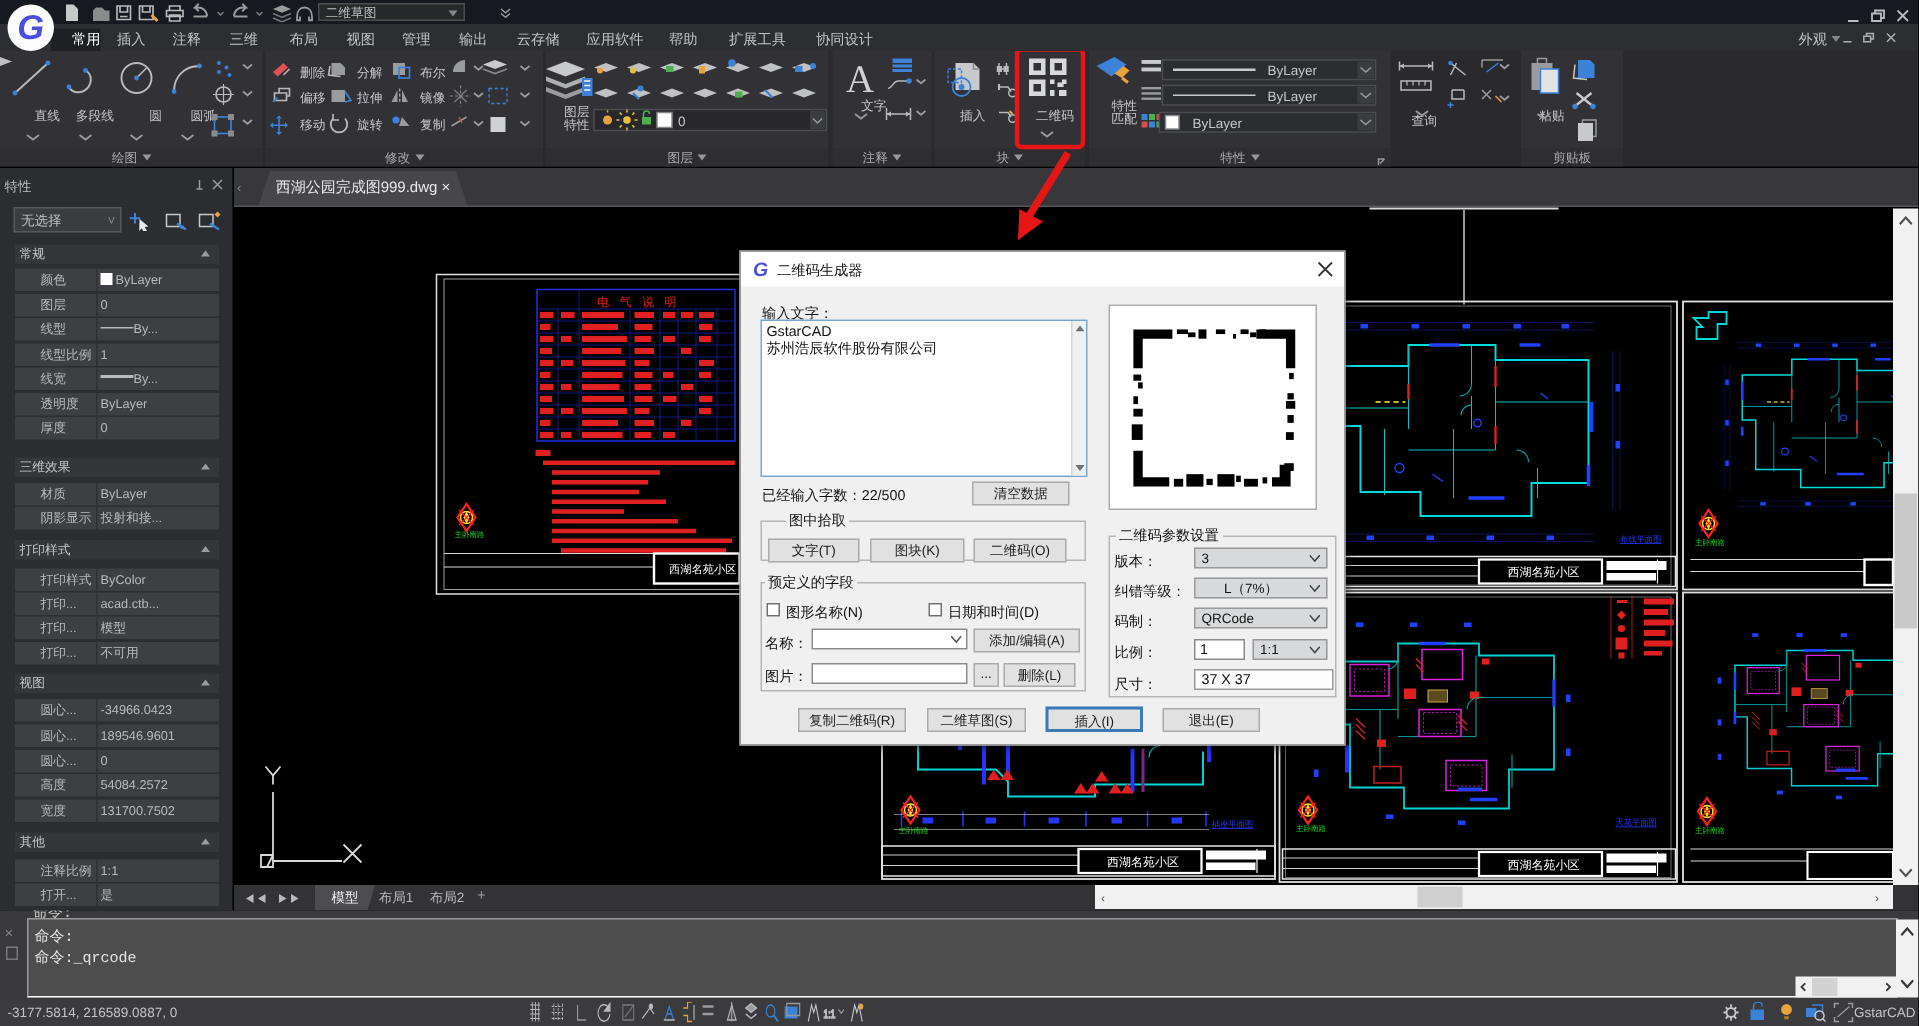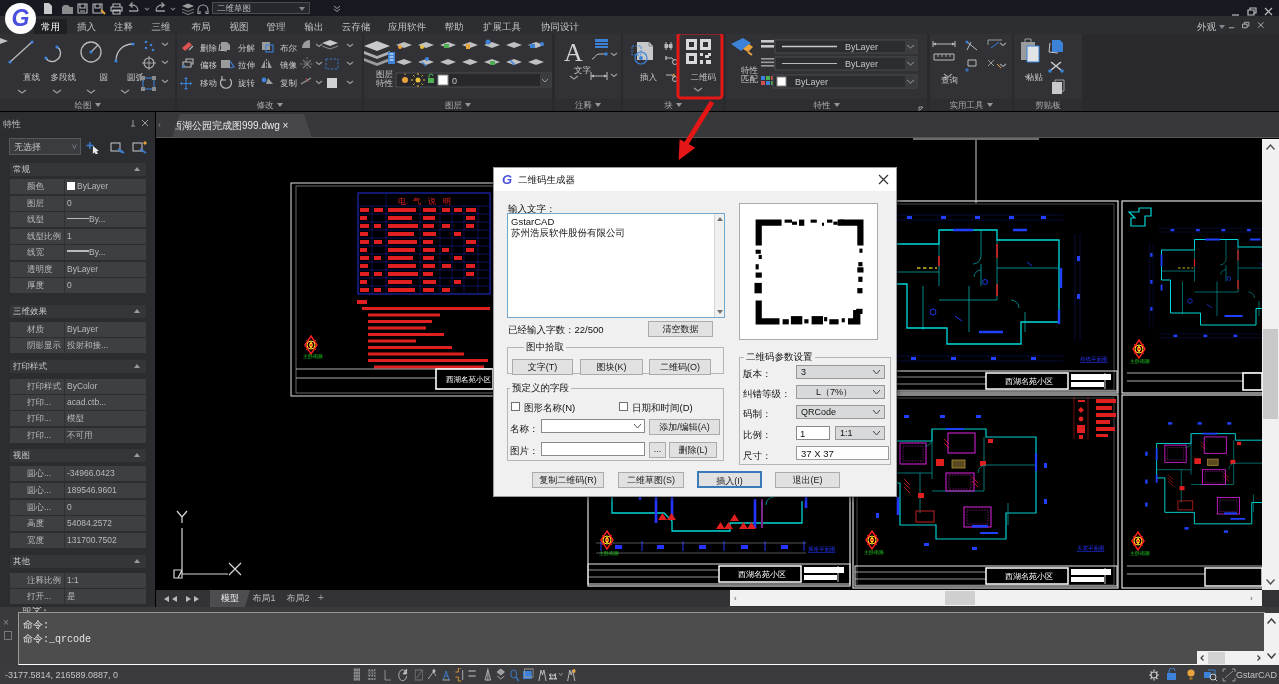--- a/index.html
+++ b/index.html
@@ -1,20 +1,20 @@
 <!DOCTYPE html>
 <html><head><meta charset="utf-8">
 <style>
 *{margin:0;padding:0;box-sizing:border-box}
 html,body{width:1279px;height:684px;overflow:hidden;background:#000}
 body{font-family:"Liberation Sans",sans-serif;position:relative}
 .abs{position:absolute}
 #titlebar{left:0;top:0;width:1279px;height:16px;background:#171920;color:#c9c9c9}
 #tabrow{left:0;top:16px;width:1279px;height:18px;background:#2c2e32}
-.rtab{position:absolute;top:3px;height:15px;line-height:15px;font-size:9.5px;color:#c2c3c5;text-align:center}
+.rtab{position:absolute;top:3px;height:15px;line-height:15px;font-size:9.5px;color:#c2c3c5;text-align:right}
 .rtab.act{background:#1f2023;color:#fff}
 #ribbon{left:0;top:34px;width:1279px;height:77px;background:#2a2a2e}
 .panel{position:absolute;top:0;height:65px;background:#323236}
 .plabel{position:absolute;top:65px;height:12px;background:#2e2e32;width:100%;text-align:center;font-size:8.5px;color:#ababad;line-height:12px}
 .icontxt{position:absolute;font-size:8.5px;color:#c6c7c9;text-align:right}
 #props{left:0;top:112px;width:155px;height:495px;background:#2b2d30}
 .prow{position:absolute;left:10px;width:136px;height:15px;background:#3e3f43;font-size:8.5px;color:#b9babc;line-height:15px}
 .prow .lab{position:absolute;left:17px;top:0}
 .prow .val{position:absolute;left:57px;top:0}
 .prow .vdiv{position:absolute;left:54px;top:0;width:1px;height:15px;background:#2f3134}
@@ -102,23 +102,20 @@
     </div>
  <div class="panel" style="left:555px;width:66px">
       <div class="plabel">注释<i class="tr"></i></div>
     </div>
  <div class="panel" style="left:623px;width:100px">
       <div class="plabel">块<i class="tr"></i></div>
     </div>
  <div class="panel" style="left:726px;width:201px">
       <div class="plabel">特性<i class="tr"></i></div>
     </div>
- <div class="panel" style="left:930px;width:82px">
-      <div class="plabel">实用工具<i class="tr"></i></div>
-    </div>
  <div class="panel" style="left:1014px;width:68px">
       <div class="plabel">剪贴板</div>
     </div>
 
  <div class="icontxt" style="left:4px;top:38px;width:36px">直线</div>
  <div class="icontxt" style="left:40px;top:38px;width:36px">多段线</div>
  <div class="icontxt" style="left:76px;top:38px;width:32px">圆</div>
  <div class="icontxt" style="left:108px;top:38px;width:36px">圆弧</div>
  <div class="icontxt" style="left:193px;top:9px;width:24px">删除</div>
  <div class="icontxt" style="left:193px;top:26px;width:24px">偏移</div>
@@ -554,21 +551,21 @@
       <span class="val">1:1</span>
     </div>
  <div class="prow" style="top:477px">
       <span class="vdiv"></span>
       <span class="lab">打开...</span>
       <span class="val">是</span>
     </div>
 </div>
 <div class="abs" id="docbar">
  <div class="abs" style="left:2px;top:8px;color:#85868a;font-size:9px">‹</div>
- <div class="abs" style="left:16px;top:2px;width:140px;height:24px;background:#47474a;color:#e8e9eb;font-size:10px;line-height:24px;text-align:left;clip-path:polygon(0 100%,8px 0,calc(100% - 8px) 0,100% 100%)">西湖公园完成图999.dwg&nbsp;×</div>
+ <div class="abs" style="left:16px;top:2px;width:140px;height:24px;background:#47474a;color:#e8e9eb;font-size:10px;line-height:24px;text-align:center;clip-path:polygon(0 100%,8px 0,calc(100% - 8px) 0,100% 100%)">西湖公园完成图999.dwg&nbsp;×</div>
  <div class="abs" style="left:0;top:25px;width:1123px;height:1px;background:#55565a"></div>
 </div>
 <div class="abs" id="canvas">
 <svg width="1106" height="452" viewBox="156 138 1106 452" style="position:absolute;left:0;top:0">
  <defs>
   <g id="compass">
           <path d="M0 -9L6 0L0 9L-6 0Z" fill="none" stroke="#ff2020" stroke-width="1.5"></path>
           <circle r="4" fill="none" stroke="#ffe020" stroke-width="1"></circle>
           <path d="M0 -4L2 0L0 4L-2 0Z" fill="#ffe020"></path>
           <path d="M-5 -5l10 10M-5 5l10-10" stroke="#ff2020" stroke-width="0.8"></path>

